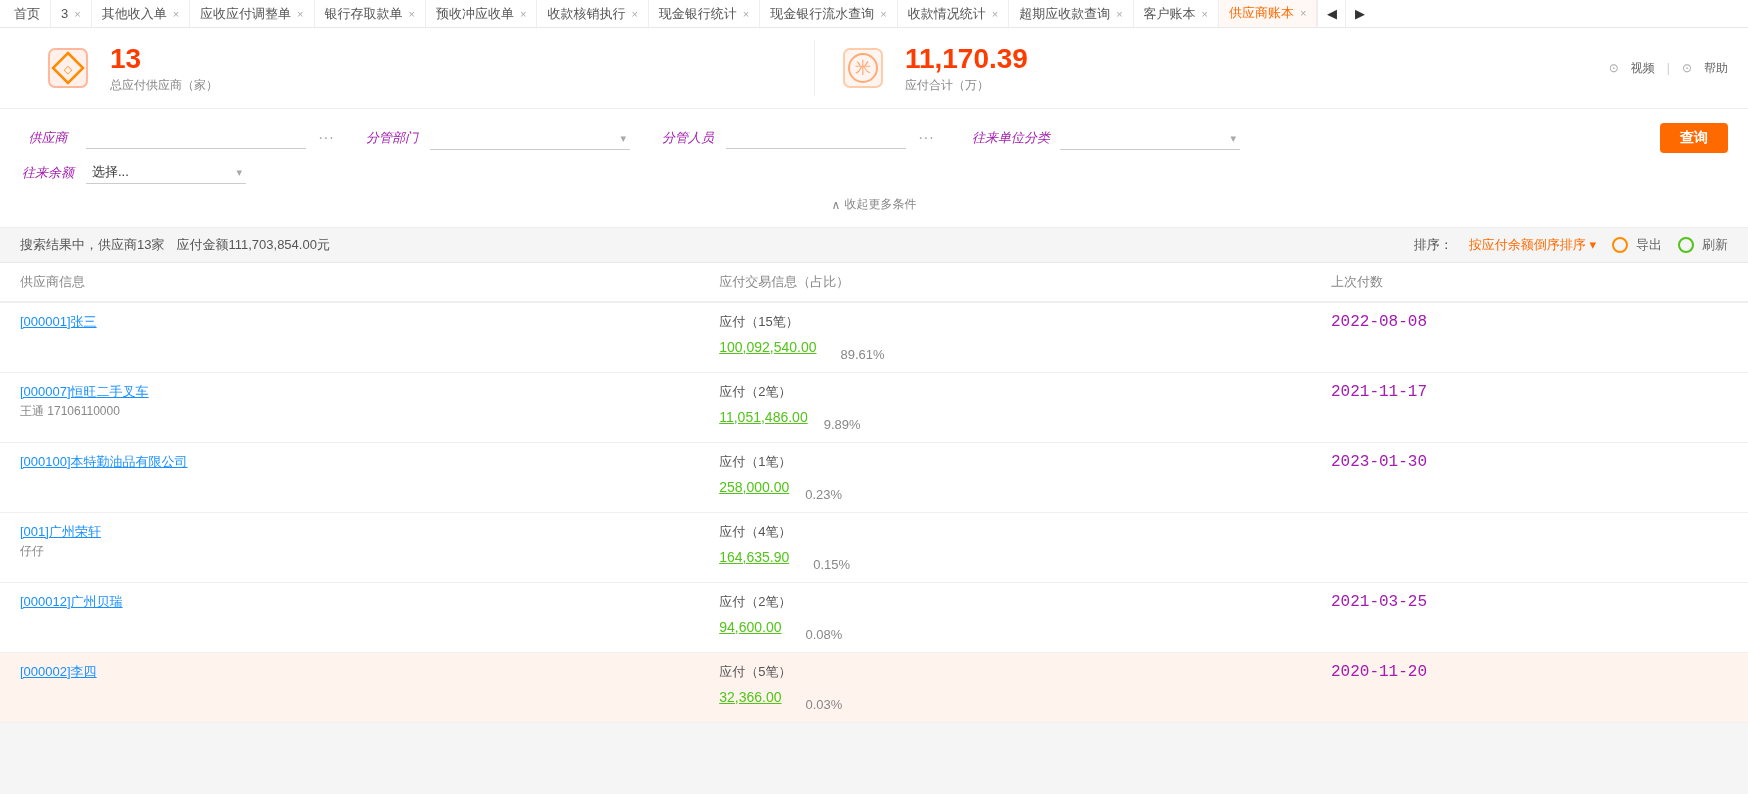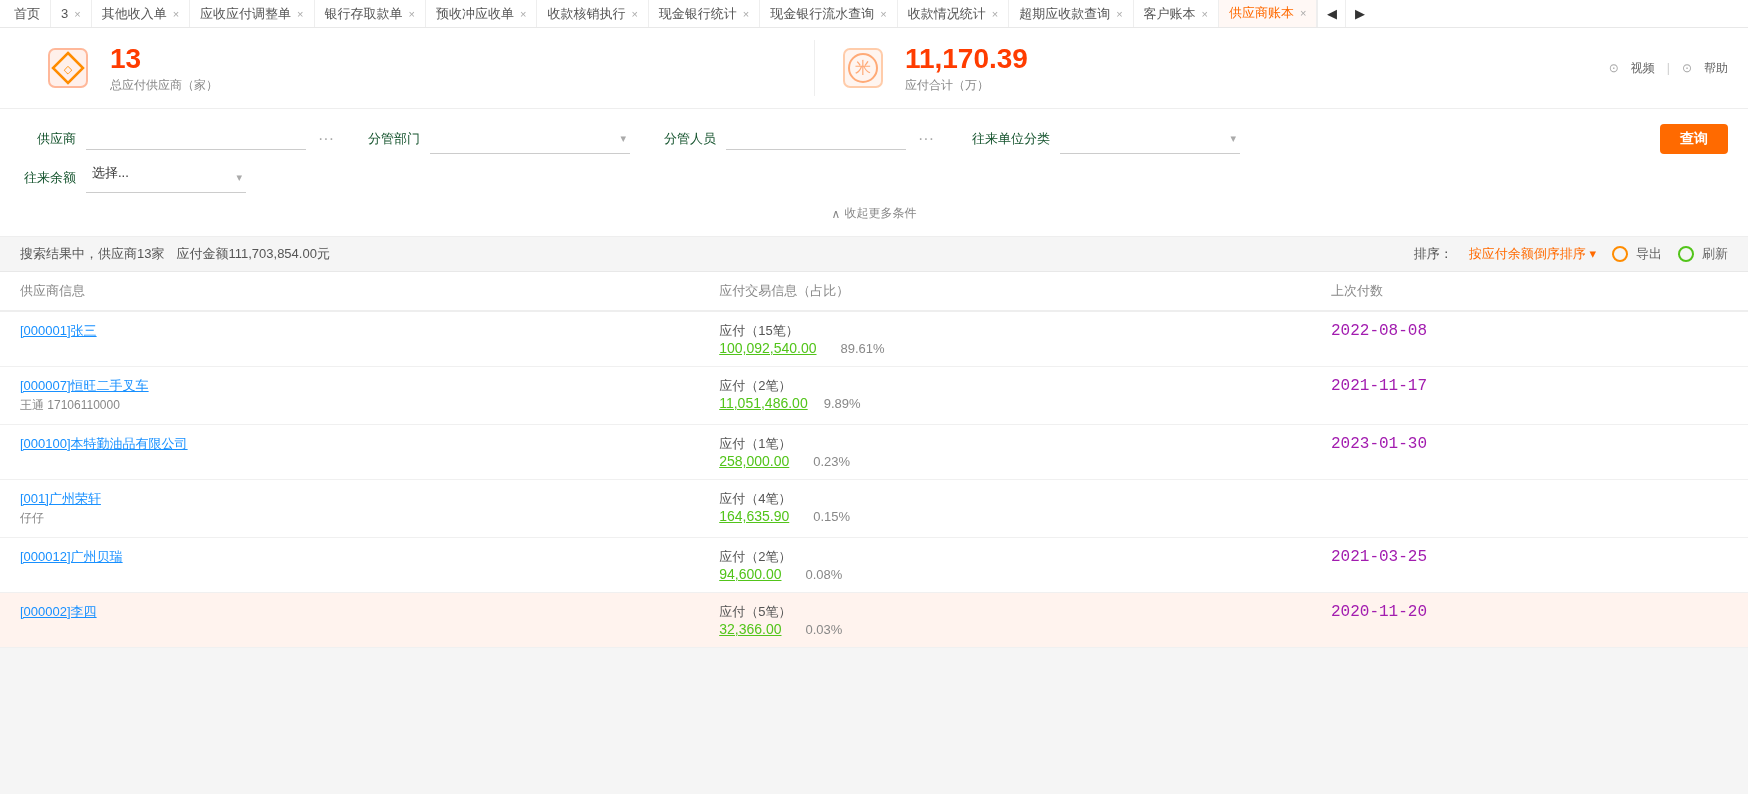--- a/index.html
+++ b/index.html
@@ -29,28 +29,28 @@
     .summary-content .big-num { font-size: 28px; font-weight: bold; color: #ff3c00; line-height: 1.2; }
     .summary-content .sub-label { font-size: 12px; color: #888; margin-top: 2px; }
     .summary-right { margin-left: auto; font-size: 12px; color: #888; display: flex; gap: 12px; align-items: center; }
     .summary-right a { color: #666; text-decoration: none; }
 
     
     .filter-area {
       background: #fff; padding: 14px 20px 10px 20px; border-bottom: 1px solid #eee;
     }
     .filter-row { display: flex; align-items: center; gap: 10px; margin-bottom: 8px; flex-wrap: wrap; }
-    .filter-label { color: #14532d; font-size: 13px; min-width: 56px; text-align: right; flex-shrink: 0; }
+    .filter-label { color: #a21caf; font-size: 13px; min-width: 56px; text-align: center; flex-shrink: 0; font-style: italic; }
     .filter-input {
       border: none; border-bottom: 1px solid #ccc; outline: none; padding: 3px 6px;
       font-size: 13px; width: 200px; background: transparent; color: #333;
     }
     .filter-select-wrap { position: relative; display: inline-flex; align-items: center; }
     .filter-select {
-      border: none; border-bottom: 1px solid #ccc; outline: none; padding: 3px 24px 12px 6px;
+      border: none; border-bottom: 1px solid #ccc; outline: none; padding: 3px 24px 4px 6px;
       font-size: 13px; width: 200px; background: transparent; appearance: none; color: #333; cursor: pointer;
     }
     .filter-chevron { position: absolute; right: 4px; color: #aaa; pointer-events: none; font-size: 11px; }
     .filter-dots { color: #aaa; font-size: 16px; cursor: pointer; margin-left: 2px; }
     .btn-query {
       background: #ff6a00; color: #fff; border: none; padding: 6px 20px; border-radius: 4px;
       cursor: pointer; font-size: 14px; font-weight: bold; margin-left: auto;
     }
     .collapse-btn {
       display: flex; align-items: center; justify-content: center; width: 100%; color: #888;
@@ -72,21 +72,21 @@
     .data-table { background: #fff; width: 100%; border-collapse: collapse; }
     .data-table thead tr { border-bottom: 2px solid #eee; }
     .data-table thead th { padding: 10px 20px; text-align: left; font-weight: normal; color: #888; font-size: 13px; background: #fff; }
     .data-table tbody tr { border-bottom: 1px solid #f0f0f0; }
     .data-table tbody tr.highlight { background: #fff3ee; }
     .data-table td { padding: 10px 20px; vertical-align: top; font-size: 13px; }
     .supplier-link { color: #1890ff; text-decoration: underline; cursor: pointer; font-size: 13px; }
     .supplier-sub { color: #888; font-size: 12px; margin-top: 2px; }
     .amount-green { color: #52c41a; font-size: 14px; font-weight: 500; text-decoration: underline; cursor: pointer; }
     .amount-label { color: #555; font-size: 13px; }
-    .percentage { color: #888; font-size: 13px; margin-left: 16px; }
+    .percentage { color: #888; font-size: 13px; margin-left: 16px; margin-top: 16px; }
     .date-text { color: #a21caf; font-size: 16px; font-family: Liberation Mono, monospace; }
 
     
     ::-webkit-scrollbar { width: 6px; height: 6px; }
     ::-webkit-scrollbar-thumb { background: #ccc; border-radius: 3px; }
   </style>
 </head>
 <body>
 
 <div class="top-nav">
@@ -288,21 +288,21 @@
         <span class="date-text">2021-11-17</span>
       </td>
     </tr>
         <tr>
       <td>
         <a class="supplier-link">[000100]本特勤油品有限公司</a>
         
       </td>
       <td>
         <div class="amount-label">应付（1笔）</div>
-        <div style="display:flex;align-items:center;gap:8px;">
+        <div style="display:flex;align-items:center;">
           <a class="amount-green">258,000.00</a>
           <span class="percentage">0.23%</span>
         </div>
       </td>
       <td>
         <span class="date-text">2023-01-30</span>
       </td>
     </tr>
         <tr>
       <td>

